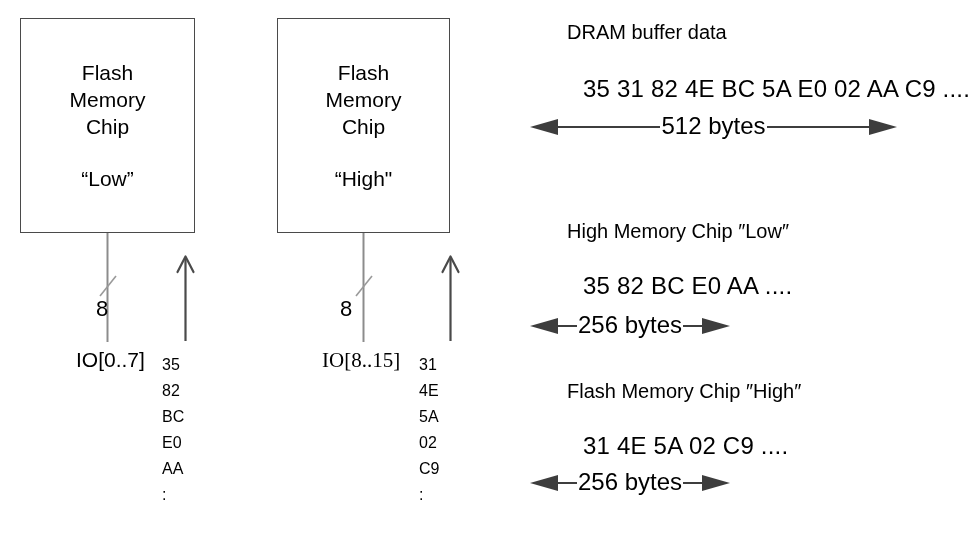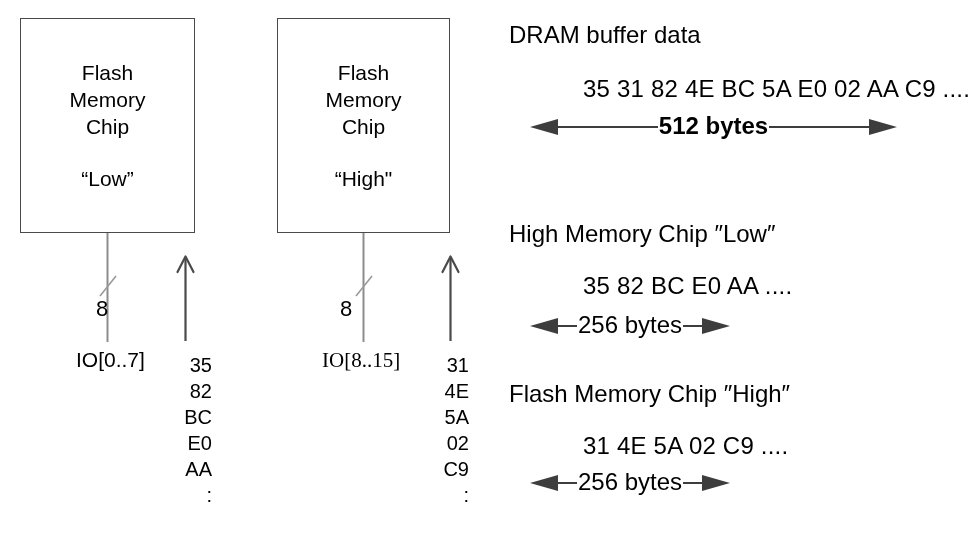--- a/index.html
+++ b/index.html
@@ -58,31 +58,31 @@
   }
   .io-label {
     position: absolute;
     font-size: 21px;
     white-space: nowrap;
   }
   .byte-column {
     position: absolute;
     top: 352px;
     width: 50px;
-    text-align: right;
+    text-align: left;
+    font-size: 16px;
+    line-height: 26px;
+  }
+  .byte-column div { height: 26px; }
+
+  
+  .rp-heading {
+    position: absolute;
+    left: 567px;
     font-size: 20px;
-    line-height: 26px;
-  }
-  .byte-column div { height: 26px; }
-
-  
-  .rp-heading {
-    position: absolute;
-    left: 509px;
-    font-size: 24px;
     white-space: nowrap;
   }
   .rp-hex {
     position: absolute;
     left: 537px;
     font-size: 24px;
     white-space: nowrap;
     letter-spacing: 0.2px;
     margin-left: 46px;
   }
@@ -173,21 +173,21 @@
     <div>31</div>
     <div>4E</div>
     <div>5A</div>
     <div>02</div>
     <div>C9</div>
     <div>:</div>
   </div>
 
   <div class="rp-heading" style="top:21px;">DRAM buffer data</div>
   <div class="rp-hex" style="top:75px;">35 31 82 4E BC 5A E0 02 AA C9 ....</div>
-  <div class="span-arrow" style="left:530px; top:118px; width:367px;font-weight:bold;">
+  <div class="span-arrow" style="left:530px; top:118px; width:367px;">
     <div class="tri left"></div>
     <div class="ln"></div>
     <div class="lbl">512 bytes</div>
     <div class="ln"></div>
     <div class="tri right"></div>
   </div>
 
   <div class="rp-heading" style="top:220px;">High Memory Chip ″Low″</div>
   <div class="rp-hex" style="top:272px;">35 82 BC E0 AA ....</div>
   <div class="span-arrow" style="left:530px; top:317px; width:200px;">

